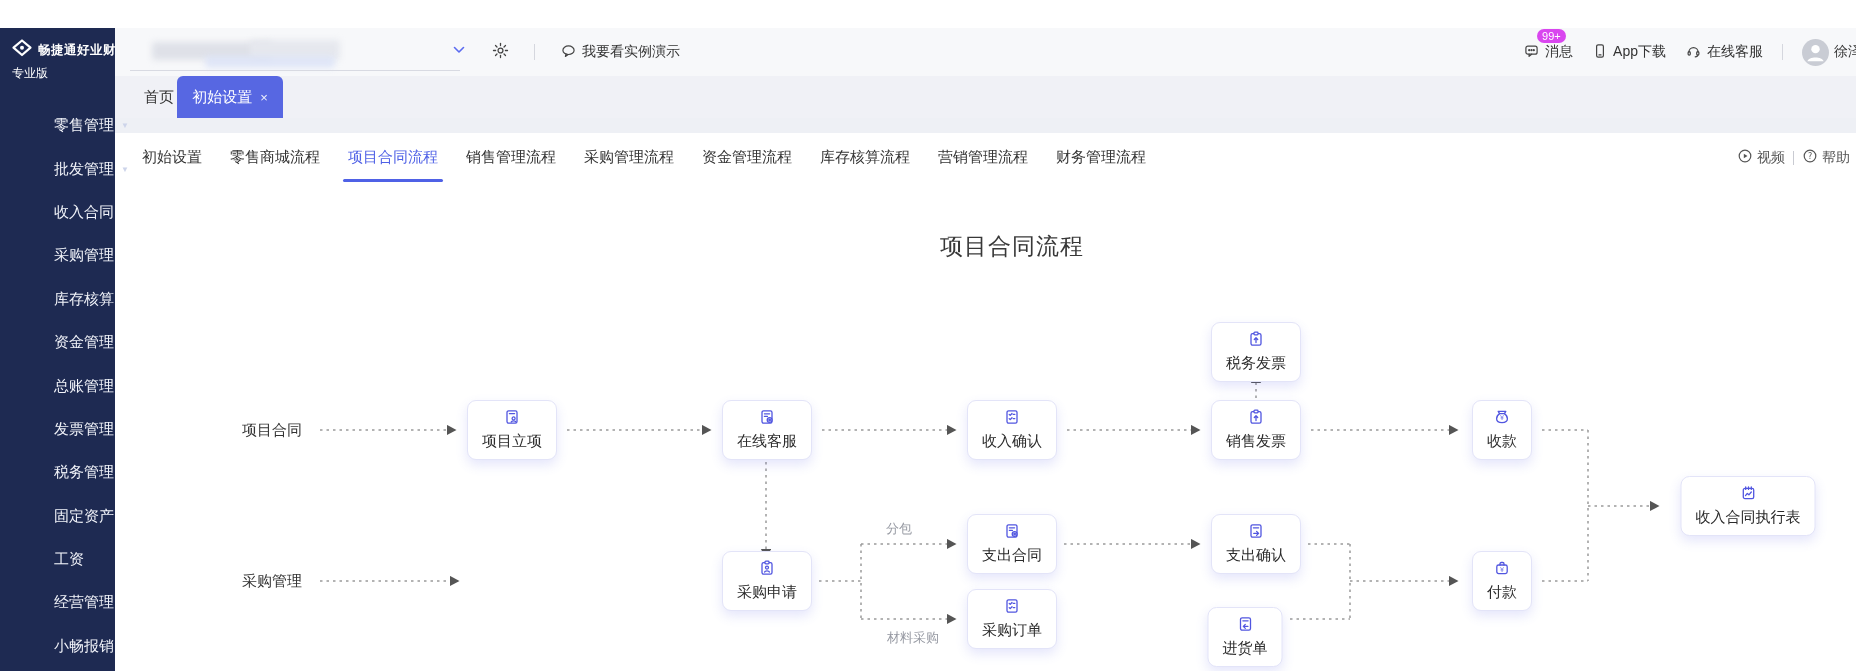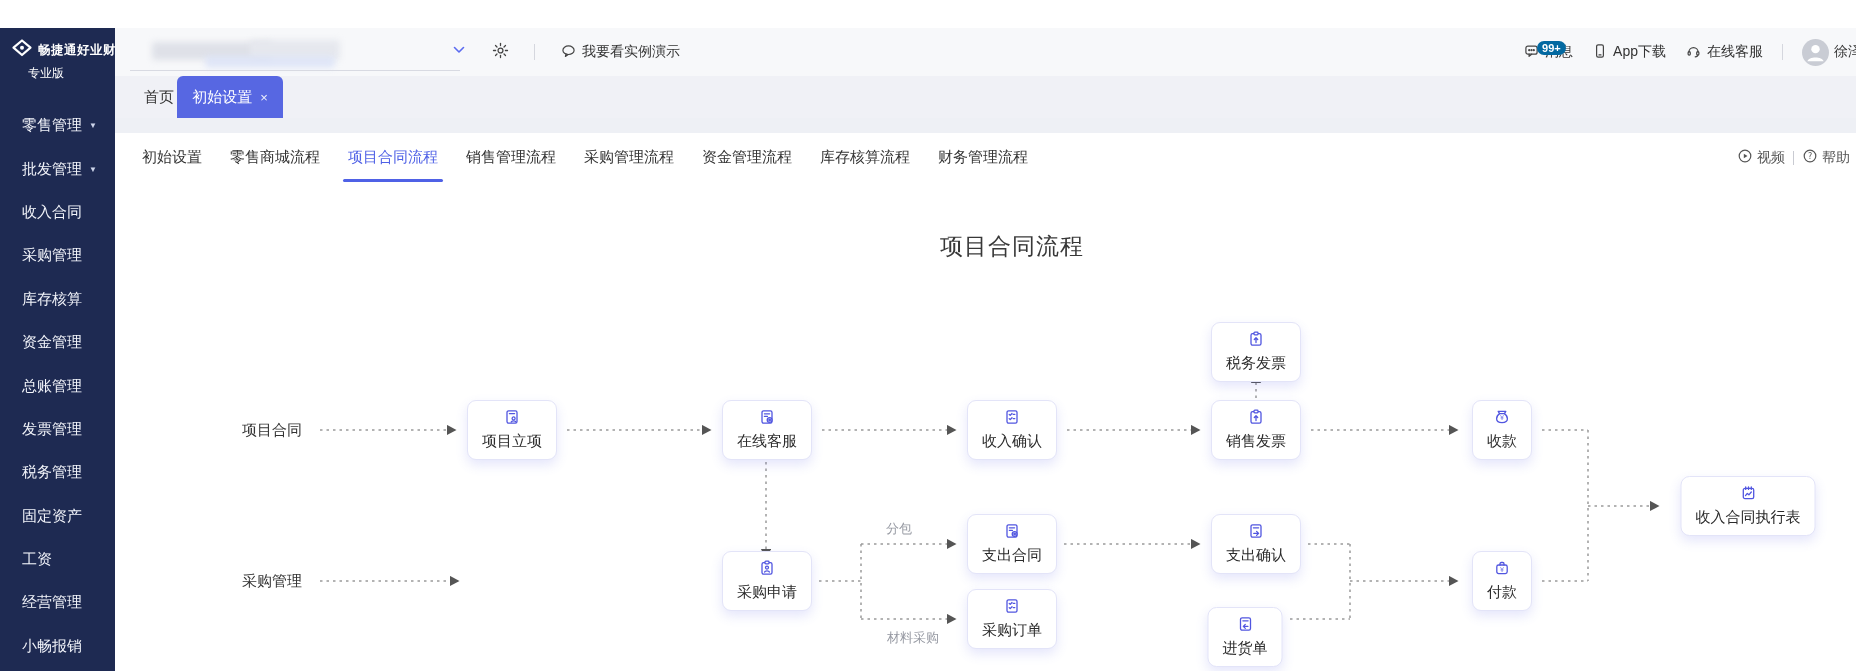--- a/index.html
+++ b/index.html
@@ -8,39 +8,39 @@
     font-family:"Liberation Sans","DejaVu Sans",sans-serif;
     background:#ffffff;
   }
   .app{position:absolute;left:0;top:28px;width:1856px;height:643px;background:#eef0f5;}
 
   
   .sidebar{position:absolute;left:0;top:0;width:115px;height:643px;background:#1e2a52;z-index:5;}
   .logo-block{padding:10px 0 0 10px;height:58px;}
   .logo-row{display:flex;align-items:center;gap:4px;}
   .brand-name{color:#fff;font-size:12.5px;font-weight:bold;white-space:nowrap;letter-spacing:.5px;}
-  .brand-edition{color:#fff;font-size:12px;margin-top:3px;margin-left:18px;}
-  .side-items{margin-top:8px;}
+  .brand-edition{color:#fff;font-size:12px;margin-top:3px;margin-left:2px;}
+  .side-items{margin-top:8px;margin-left:32px;}
   .side-item{height:43.4px;display:flex;align-items:center;padding-left:22px;color:#f2f4fa;font-size:15px;cursor:pointer;white-space:nowrap;}
   .side-item .caret{font-size:8px;margin-left:7px;color:#cdd4ea;}
 
   
   .header{position:absolute;left:113px;top:0;width:1743px;height:48px;background:#f7f8fa;}
   .acct{position:absolute;left:17px;top:8px;width:345px;height:34px;}
   .blob{position:absolute;border-radius:3px;filter:blur(3px);}
   .blob1{left:22px;top:6px;width:120px;height:18px;background:#dfe1e8;}
   .blob2{left:120px;top:4px;width:90px;height:20px;background:#e6e8ee;}
   .blob3{left:75px;top:20px;width:130px;height:12px;background:#dbe3f8;opacity:.8;}
   .acct-underline{position:absolute;left:17px;top:42px;width:330px;height:1px;background:#d8dae2;}
   .hdr-left{position:absolute;left:338px;top:0;height:48px;display:flex;align-items:center;gap:25px;}
   .hdr-right{position:absolute;right:-6px;top:0;height:48px;display:flex;align-items:center;gap:19px;padding-right:0;}
   .hdr-item{display:flex;align-items:center;gap:5px;font-size:14px;color:#333;cursor:pointer;white-space:nowrap;}
   .hdr-divider{width:1px;height:16px;background:#d5d7de;}
   .msg-wrap{position:relative;}
-  .badge{position:absolute;left:14px;top:-14px;background:#0369a1;color:#fff;font-size:11px;line-height:14px;padding:0 5px;border-radius:8px;font-weight:bold;margin-top:12px;}
+  .badge{position:absolute;left:14px;top:-14px;background:#d946ef;color:#fff;font-size:11px;line-height:14px;padding:0 5px;border-radius:8px;font-weight:normal;}
   .avatar{width:27px;height:27px;border-radius:50%;background:#c9ccd4;overflow:hidden;display:flex;align-items:center;justify-content:center;}
 
   
   .tabstrip{position:absolute;left:113px;top:48px;width:1743px;height:42px;background:#f0f1f6;}
   .wtab-home{position:absolute;left:19px;top:0;height:42px;display:flex;align-items:center;font-size:15px;color:#333;cursor:pointer;padding:0 12px;}
   .wtab-active{position:absolute;left:64px;top:0;width:106px;height:42px;background:#5767e2;border-radius:6px 6px 0 0;display:flex;align-items:center;justify-content:center;gap:8px;color:#fff;font-size:15px;cursor:pointer;}
   .wtab-close{font-size:13px;opacity:.9;cursor:pointer;}
 
   
   .card{position:absolute;left:113px;top:105px;width:1743px;height:538px;background:#ffffff;}
@@ -224,20 +224,21 @@
 
   <div class="card">
     <div class="tabbar">
       <div class="tab">初始设置</div>
       <div class="tab">零售商城流程</div>
       <div class="tab active">项目合同流程</div>
       <div class="tab">销售管理流程</div>
       <div class="tab">采购管理流程</div>
       <div class="tab">资金管理流程</div>
       <div class="tab">库存核算流程</div>
+      <div class="tab">营销管理流程</div>
       <div class="tab">财务管理流程</div>
       <div class="tabbar-right">
         <span class="tb-btn">
           <span>
             <svg width="16" height="16" viewBox="0 0 16 16">
                 <circle cx="8" cy="8" r="5.8" fill="none" stroke="#555" stroke-width="1.2"></circle>
                 <path d="M6.8 5.8v4.4L10.5 8Z" fill="#555"></path>
               </svg>
           </span>
           <span>视频</span>

